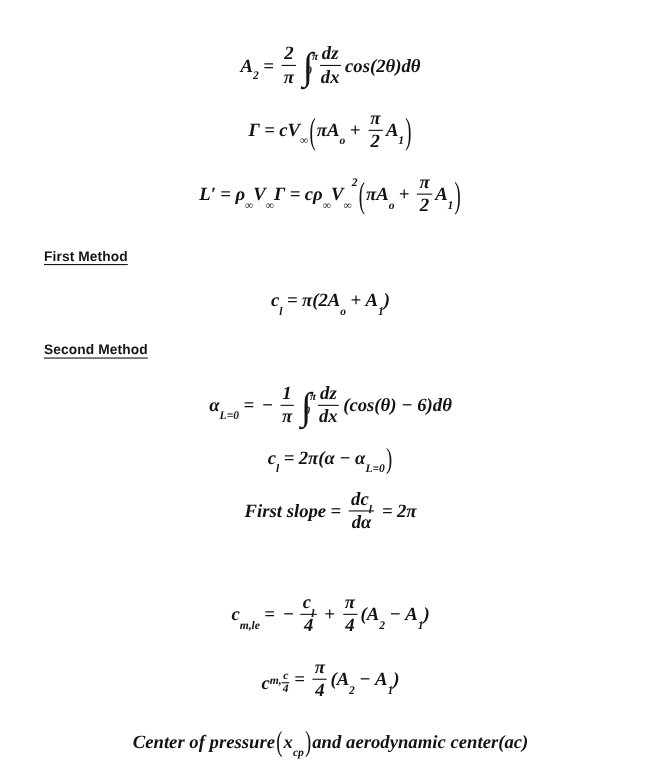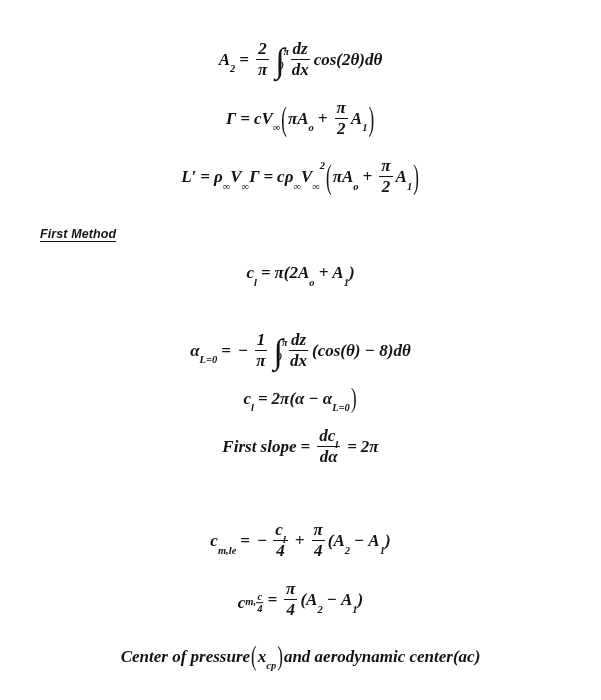--- a/index.html
+++ b/index.html
@@ -130,21 +130,20 @@
     font-weight: bold;
     font-style: normal;
     font-size: 12.5px;
     color: #161616;
     letter-spacing: 0.1px;
     display: inline-block;
   }
   .heading.underlined {
     text-decoration: underline;
     text-underline-offset: 3px;
-    font-style: italic;
   }
   .heading-row { padding-left: 22px; }
 
   .caption {
     text-align: center;
     font-family: "Liberation Serif", serif;
     font-weight: bold;
     font-style: italic;
     font-size: 17px;
     color: #131313;
@@ -243,20 +242,23 @@
     <span class="op">=</span>
     <span class="tok"><span>π(2A</span><sub>o</sub></span>
     <span class="op">+</span>
     <span class="tok"><span>A</span><sub>1</sub></span>
     <span class="tok">)</span>
   </div>
 
   <div class="sp-3"></div>
   <div class="sp-1"></div>
 
+  <div class="heading-row">
+    <span class="heading underlined">Second Method</span>
+  </div>
 
   <div class="sp-2"></div>
   <div class="sp-1"></div>
 
   <div class="eq size-l row">
     <span class="tok"><span>α</span><sub>L=0</sub></span>
     <span class="op">=</span>
     <span class="opt">−</span>
     <span class="frac">
       <span class="num">1</span>
@@ -266,21 +268,21 @@
       <span class="int-glyph">∫</span>
       <span class="int-lims">
         <span class="hi">π</span>
         <span class="lo">0</span>
       </span>
     </span>
     <span class="frac">
       <span class="num">dz</span>
       <span class="den">dx</span>
     </span>
-    <span class="tok">(cos(θ) − 8)dθ</span>
+    <span class="tok">(cos(θ) − 6)dθ</span>
   </div>
 
   <div class="sp-3"></div>
 
   <div class="eq size-l row">
     <span class="tok"><span>c</span><sub>l</sub></span>
     <span class="op">=</span>
     <span class="tok">2π(α</span>
     <span class="op">−</span>
     <span class="tok"><span>α</span><sub>L=0</sub></span>

